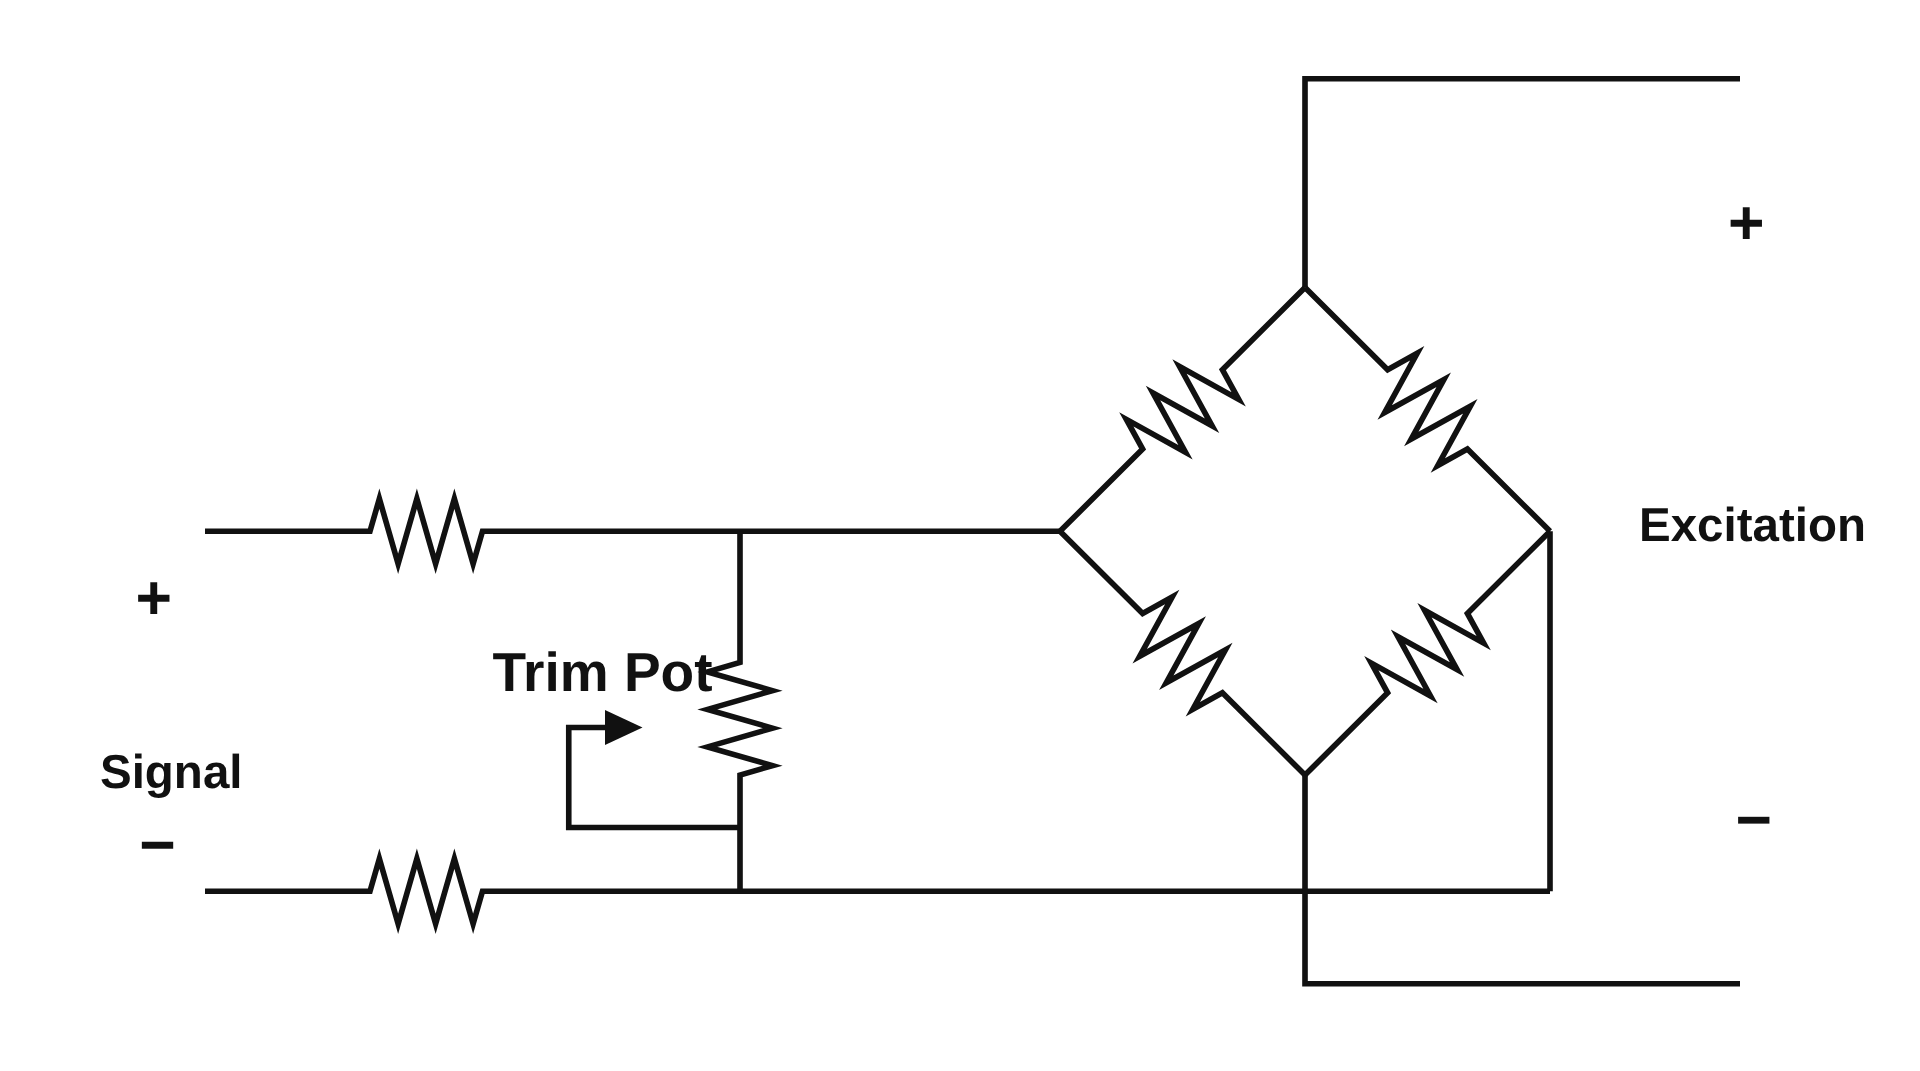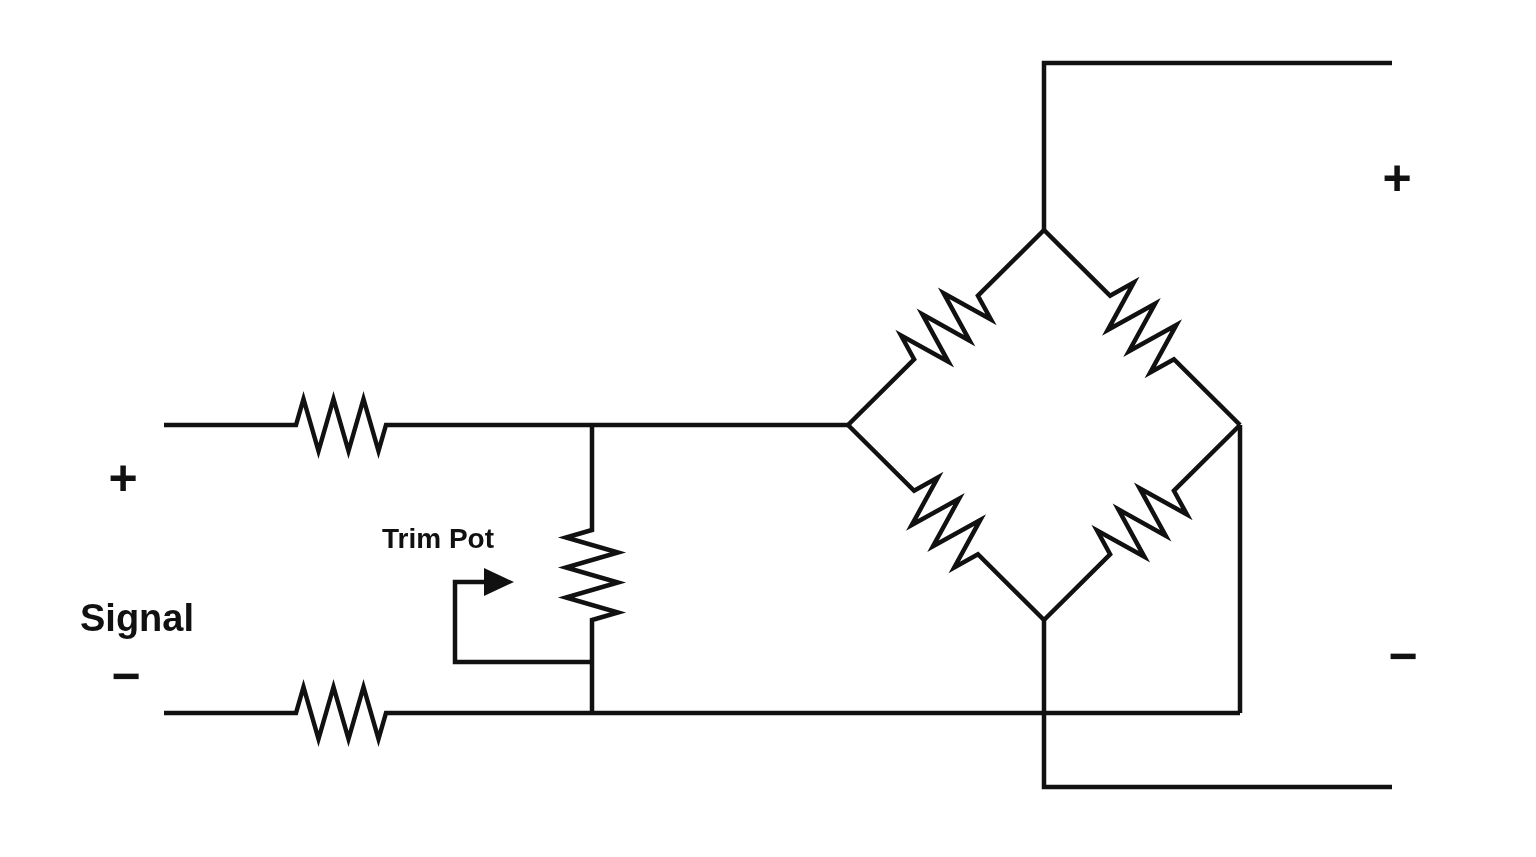--- a/index.html
+++ b/index.html
@@ -35,21 +35,21 @@
   .lbl {
     position: absolute;
     transform: translate(-50%, -50%);
     font-weight: 700;
     color: #111111;
     white-space: nowrap;
     line-height: 1;
   }
   .lbl.word  { font-size: 38px; }
   .lbl.sign  { font-size: 50px; }
-  .lbl.trim  { font-size: 28px; }
+  .lbl.trim  { font-size: 44px; margin-left: 44px; }
 </style>
 </head>
 <body>
 
 <div class="canvas">
 
   <svg class="wires" width="1536" height="857" viewBox="0 0 1536 857">
 
     <path class="wire" d="M164 425 H296 l7.5 -26 l15 52 l15 -52 l15 52 l15 -52 l15 52 l7.5 -26 H848"></path>
 
@@ -75,16 +75,17 @@
   <div class="lbl sign" style="left:123px; top:478px;">+</div>
 
   <div class="lbl word" style="left:137px; top:570px;margin-top:48px;">Signal</div>
 
   <div class="lbl sign" style="left:126px; top:676px;">−</div>
 
   <div class="lbl trim" style="left:438px; top:539px;">Trim Pot</div>
 
   <div class="lbl sign" style="left:1397px; top:178px;">+</div>
 
+  <div class="lbl word" style="left:1402px; top:421px;">Excitation</div>
 
   <div class="lbl sign" style="left:1403px; top:656px;">−</div>
 
 </div>
 
 </body></html>

